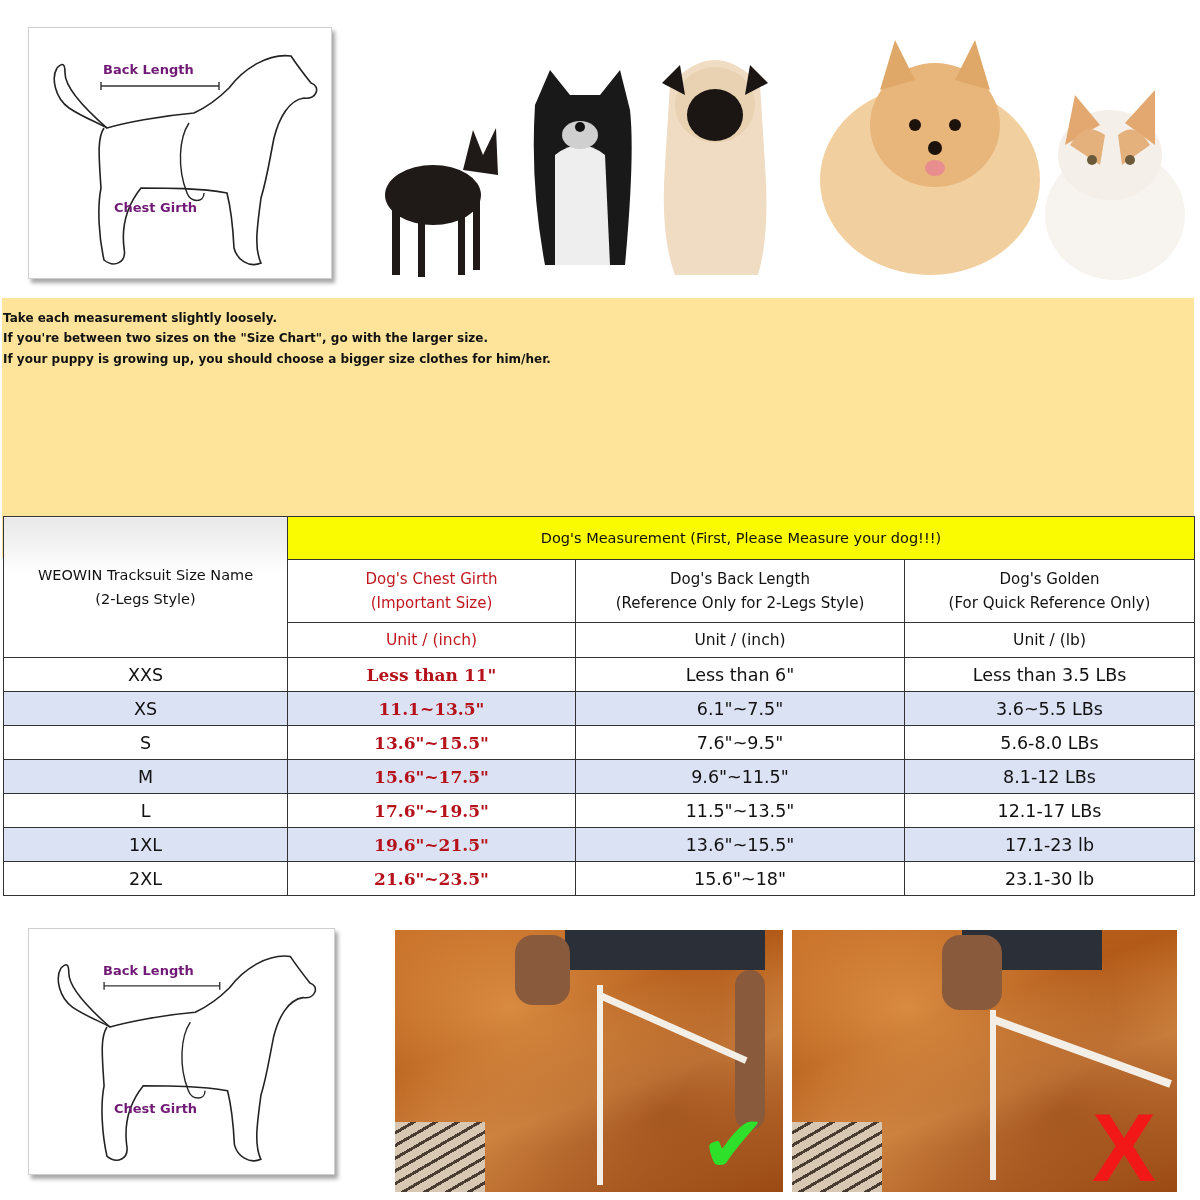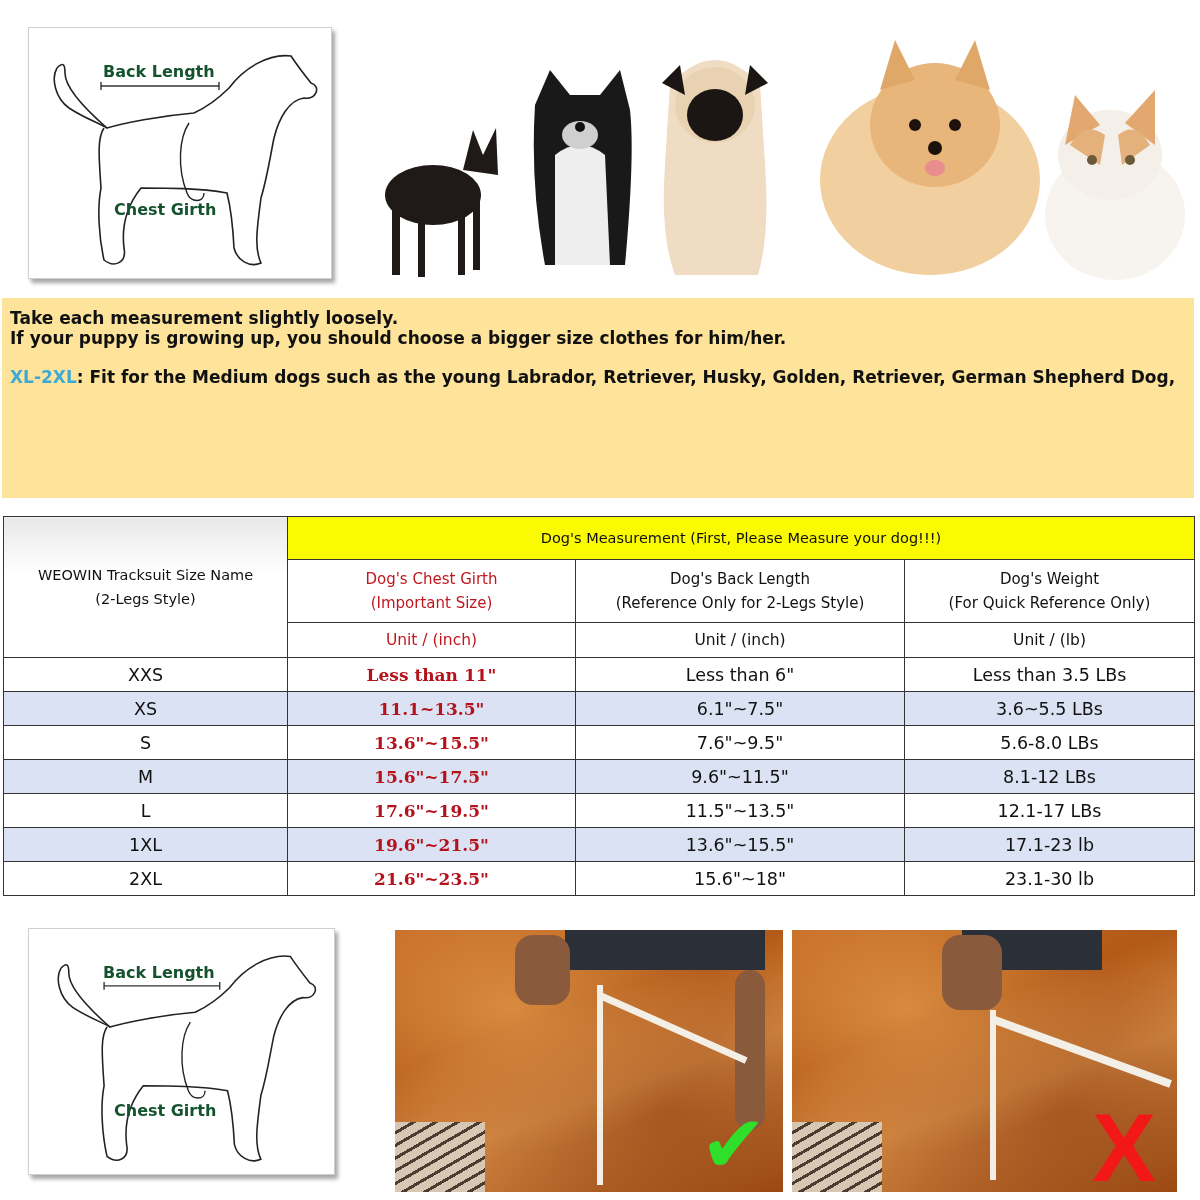--- a/index.html
+++ b/index.html
@@ -4,28 +4,28 @@
 <style>
   html, body { margin:0; padding:0; }
   body { width:1200px; height:1200px; background:#ffffff; position:relative; overflow:hidden;
          font-family:"DejaVu Sans", sans-serif; color:#111; }
 
   
   .diagram-card { position:absolute; background:#fff; border:1px solid #cfcfcf;
                   box-shadow: 3px 4px 4px rgba(0,0,0,0.35); }
   .diagram-card svg { position:absolute; left:0; top:0; }
   .diag-label { position:absolute; font-family:"DejaVu Sans", sans-serif; font-weight:bold;
-                color:#14532d; font-size:16px; white-space:nowrap; }
+                color:#701a75; font-size:13px; white-space:nowrap; }
 
   .pets-area { position:absolute; left:370px; top:20px; width:820px; height:262px; background:#fff; }
   .pet { position:absolute; }
 
   
-  .notes { position:absolute; left:2px; top:298px; width:1192px; height:200px; background:#fde49a;
-           box-sizing:border-box; padding:10px 8px; font-weight:bold; font-size:17px; line-height:20.3px; }
+  .notes { position:absolute; left:2px; top:298px; width:1192px; height:260px; background:#fde49a;
+           box-sizing:border-box; padding:10px 1px; font-weight:bold; font-size:12px; line-height:20.3px; }
   .notes p { margin:0; white-space:nowrap; }
   .notes .gap { height:18px; }
   .hl { color:#3fa9d6; }
 
   
   table.size { position:absolute; left:3px; top:516px; width:1192px; border-collapse:collapse;
                font-family:"DejaVu Sans", sans-serif; }
   table.size td { border:1.5px solid #333; text-align:center; padding:0;margin-top:20px; }
   .th-title { background:#fafa00; height:42px; font-size:14.5px; }
   .sizename { width:283px; font-size:14.5px; line-height:24px; background:linear-gradient(#e8e8e8,#ffffff 40%); }
@@ -128,23 +128,23 @@
       <path d="M40 70 Q55 45,75 60 L70 90 Z" fill="#e4b07c"></path>
         <path d="M120 70 Q105 45,88 60 L92 90 Z" fill="#e4b07c"></path>
       <circle cx="62" cy="85" r="5" fill="#6b5a3a"></circle>
         <circle cx="100" cy="85" r="5" fill="#6b5a3a"></circle>
     </svg>
   </div>
 </div>
 
 <div class="notes">
   <p>Take each measurement slightly loosely.</p>
+  <p>If you're between two sizes on the "Size Chart", go with the larger size.</p>
   <p>If your puppy is growing up, you should choose a bigger size clothes for him/her.</p>
   <div class="gap"></div>
-  <p><span class="hl">XL-2XL</span><span>: Fit for the Medium dogs such as the young Labrador, Retriever, Husky, Golden, Retriever, German Shepherd Dog,</span></p>
 </div>
 
 <table class="size">
   <tbody>
       <tr>
     <td class="sizename" rowspan="3">
       <div>WEOWIN Tracksuit Size Name</div>
       <div>(2-Legs Style)</div>
     </td>
     <td class="th-title" colspan="3">Dog's Measurement  (First, Please Measure your dog!!!)</td>
@@ -152,21 +152,21 @@
   <tr>
     <td class="colhead red" style="width:287px;">
       <div>Dog's Chest Girth</div>
           <div>(Important Size)</div>
     </td>
     <td class="colhead" style="width:328px;">
       <div>Dog's Back Length</div>
           <div>(Reference Only for 2-Legs Style)</div>
     </td>
     <td class="colhead">
-      <div>Dog's Weight</div>
+      <div>Dog's Golden</div>
           <div>(For Quick Reference Only)</div>
     </td>
   </tr>
   <tr>
     <td class="unit red">Unit / (inch)</td>
     <td class="unit">Unit / (inch)</td>
     <td class="unit">Unit / (lb)</td>
   </tr>
   <tr class="row">
     <td class="sz">XXS</td>

